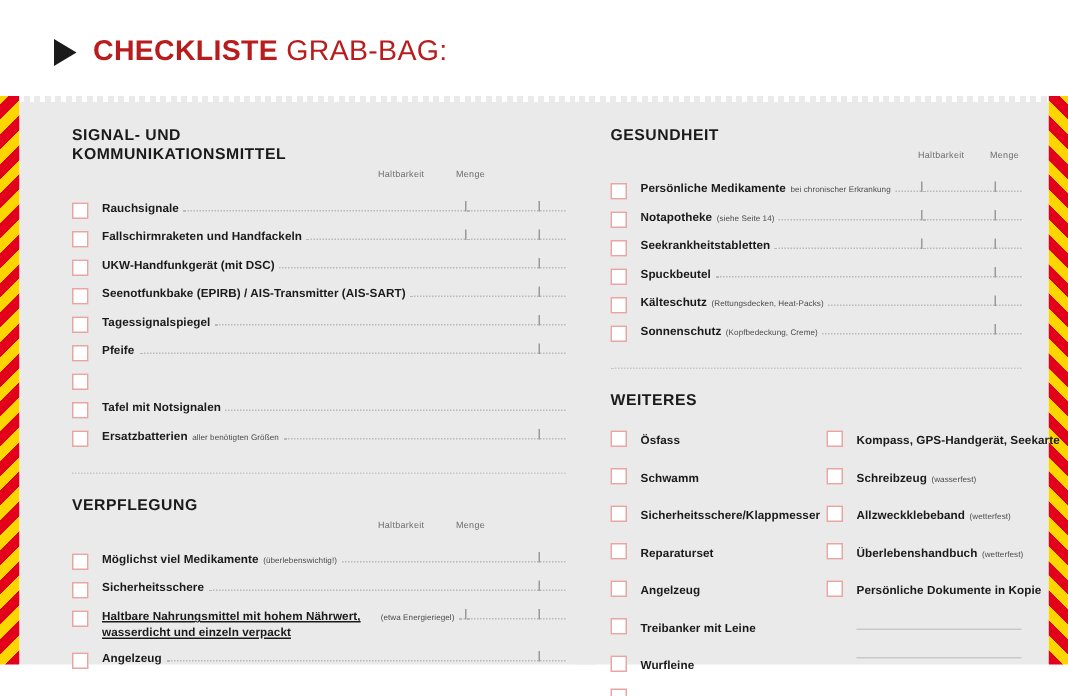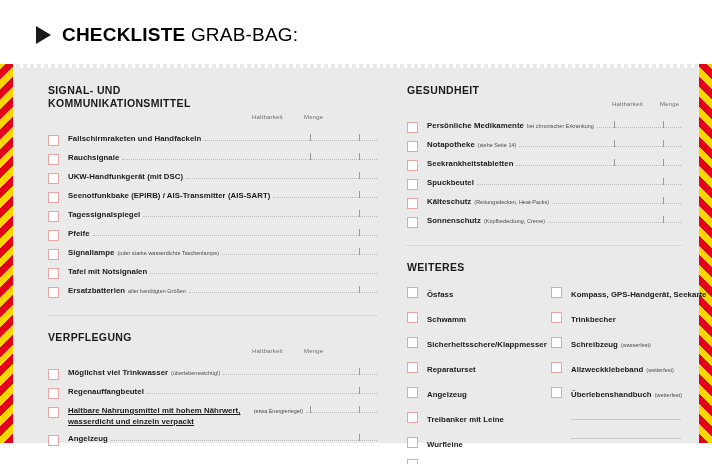--- a/index.html
+++ b/index.html
@@ -25,21 +25,21 @@
   .tri-icon {
     width: 0; height: 0;
     border-top: 9px solid transparent;
     border-bottom: 9px solid transparent;
     border-left: 15px solid #1a1a1a;
     flex: none;
   }
   .header-title {
     font-size: 19px;
     letter-spacing: 0.2px;
-    color: #000000;
+    color: #b91c1c;
     white-space: nowrap;
   }
   .header-title .strong { font-weight: bold; }
   .header-title .light  { font-weight: normal; }
 
   
   .stripe {
     position: absolute;
     top: 64px;
     width: 13px;
@@ -223,46 +223,46 @@
         <div>KOMMUNIKATIONSMITTEL</div>
       </div>
       <div class="col-heads">
         <div class="col-head ch-halt">Haltbarkeit</div>
         <div class="col-head ch-meng">Menge</div>
       </div>
       <div class="row">
         <div class="cbox"></div>
         <div class="row-body">
           <div class="row-line">
+            <span class="lbl">Rauchsignale</span>
+            <div class="leader"></div>
+            <div class="tick"></div>
+            <div class="seg seg-halt"></div>
+            <div class="tick"></div>
+            <div class="seg seg-end"></div>
+          </div>
+        </div>
+      </div>
+      <div class="row">
+        <div class="cbox"></div>
+        <div class="row-body">
+          <div class="row-line">
             <span class="lbl">Fallschirmraketen und Handfackeln</span>
             <div class="leader"></div>
             <div class="tick"></div>
             <div class="seg seg-halt"></div>
             <div class="tick"></div>
             <div class="seg seg-end"></div>
           </div>
         </div>
       </div>
       <div class="row">
         <div class="cbox"></div>
         <div class="row-body">
           <div class="row-line">
-            <span class="lbl">Rauchsignale</span>
-            <div class="leader"></div>
-            <div class="tick"></div>
-            <div class="seg seg-halt"></div>
-            <div class="tick"></div>
-            <div class="seg seg-end"></div>
-          </div>
-        </div>
-      </div>
-      <div class="row">
-        <div class="cbox"></div>
-        <div class="row-body">
-          <div class="row-line">
             <span class="lbl">UKW-Handfunkgerät (mit DSC)</span>
             <div class="leader"></div>
             <div class="tick"></div>
             <div class="seg seg-end"></div>
           </div>
         </div>
       </div>
       <div class="row">
         <div class="cbox"></div>
         <div class="row-body">
@@ -291,29 +291,20 @@
           <div class="row-line">
             <span class="lbl">Pfeife</span>
             <div class="leader"></div>
             <div class="tick"></div>
             <div class="seg seg-end"></div>
           </div>
         </div>
       </div>
       <div class="row">
         <div class="cbox"></div>
-        <div class="row-body">
-          <div class="row-line">
-            <span class="lbl">Signallampe</span>
-            <span class="note">(oder starke wasserdichte Taschenlampe)</span>
-            <div class="leader"></div>
-            <div class="tick"></div>
-            <div class="seg seg-end"></div>
-          </div>
-        </div>
       </div>
       <div class="row">
         <div class="cbox"></div>
         <div class="row-body">
           <div class="row-line">
             <span class="lbl">Tafel mit Notsignalen</span>
             <div class="leader"></div>
           </div>
         </div>
       </div>
@@ -334,33 +325,33 @@
         <div>VERPFLEGUNG</div>
       </div>
       <div class="col-heads">
         <div class="col-head ch-halt">Haltbarkeit</div>
         <div class="col-head ch-meng">Menge</div>
       </div>
       <div class="row">
         <div class="cbox"></div>
         <div class="row-body">
           <div class="row-line">
-            <span class="lbl">Möglichst viel Trinkwasser</span>
+            <span class="lbl">Möglichst viel Medikamente</span>
             <span class="note">(überlebenswichtig!)</span>
             <div class="leader"></div>
             <div class="tick"></div>
             <div class="seg seg-end"></div>
           </div>
         </div>
       </div>
       <div class="row">
         <div class="cbox"></div>
         <div class="row-body">
           <div class="row-line">
-            <span class="lbl">Regenauffangbeutel</span>
+            <span class="lbl">Sicherheitsschere</span>
             <div class="leader"></div>
             <div class="tick"></div>
             <div class="seg seg-end"></div>
           </div>
         </div>
       </div>
       <div class="row row-wrap2">
         <div class="cbox"></div>
         <div class="row-body">
           <div class="row-line">
@@ -511,32 +502,32 @@
             <div class="txt"></div>
           </div>
         </div>
         <div>
           <div class="simple-row">
             <div class="cbox"></div>
             <div class="txt"><span class="lbl">Kompass, GPS-Handgerät, Seekarte</span></div>
           </div>
           <div class="simple-row">
             <div class="cbox"></div>
-            <div class="txt"><span class="lbl">Trinkbecher</span></div>
-          </div>
-          <div class="simple-row">
-            <div class="cbox"></div>
             <div class="txt"><span class="lbl">Schreibzeug</span><span class="note">(wasserfest)</span></div>
           </div>
           <div class="simple-row">
             <div class="cbox"></div>
             <div class="txt"><span class="lbl">Allzweckklebeband</span><span class="note">(wetterfest)</span></div>
           </div>
           <div class="simple-row">
             <div class="cbox"></div>
             <div class="txt"><span class="lbl">Überlebenshandbuch</span><span class="note">(wetterfest)</span></div>
+          </div>
+          <div class="simple-row">
+            <div class="cbox"></div>
+            <div class="txt"><span class="lbl">Persönliche Dokumente in Kopie</span></div>
           </div>
           <div class="blank-row"></div>
           <div class="blank-row"></div>
         </div>
       </div>
     </div>
 </div>
 
 </body></html>

